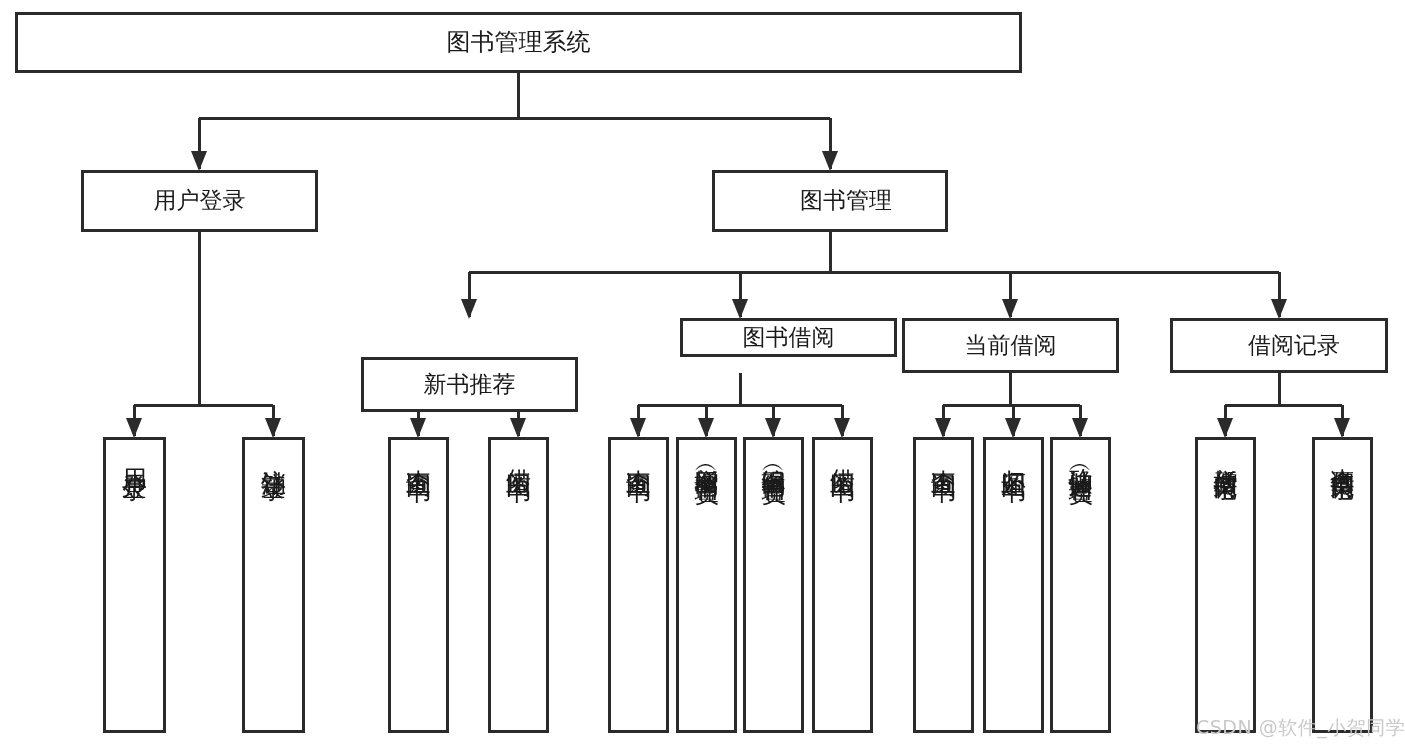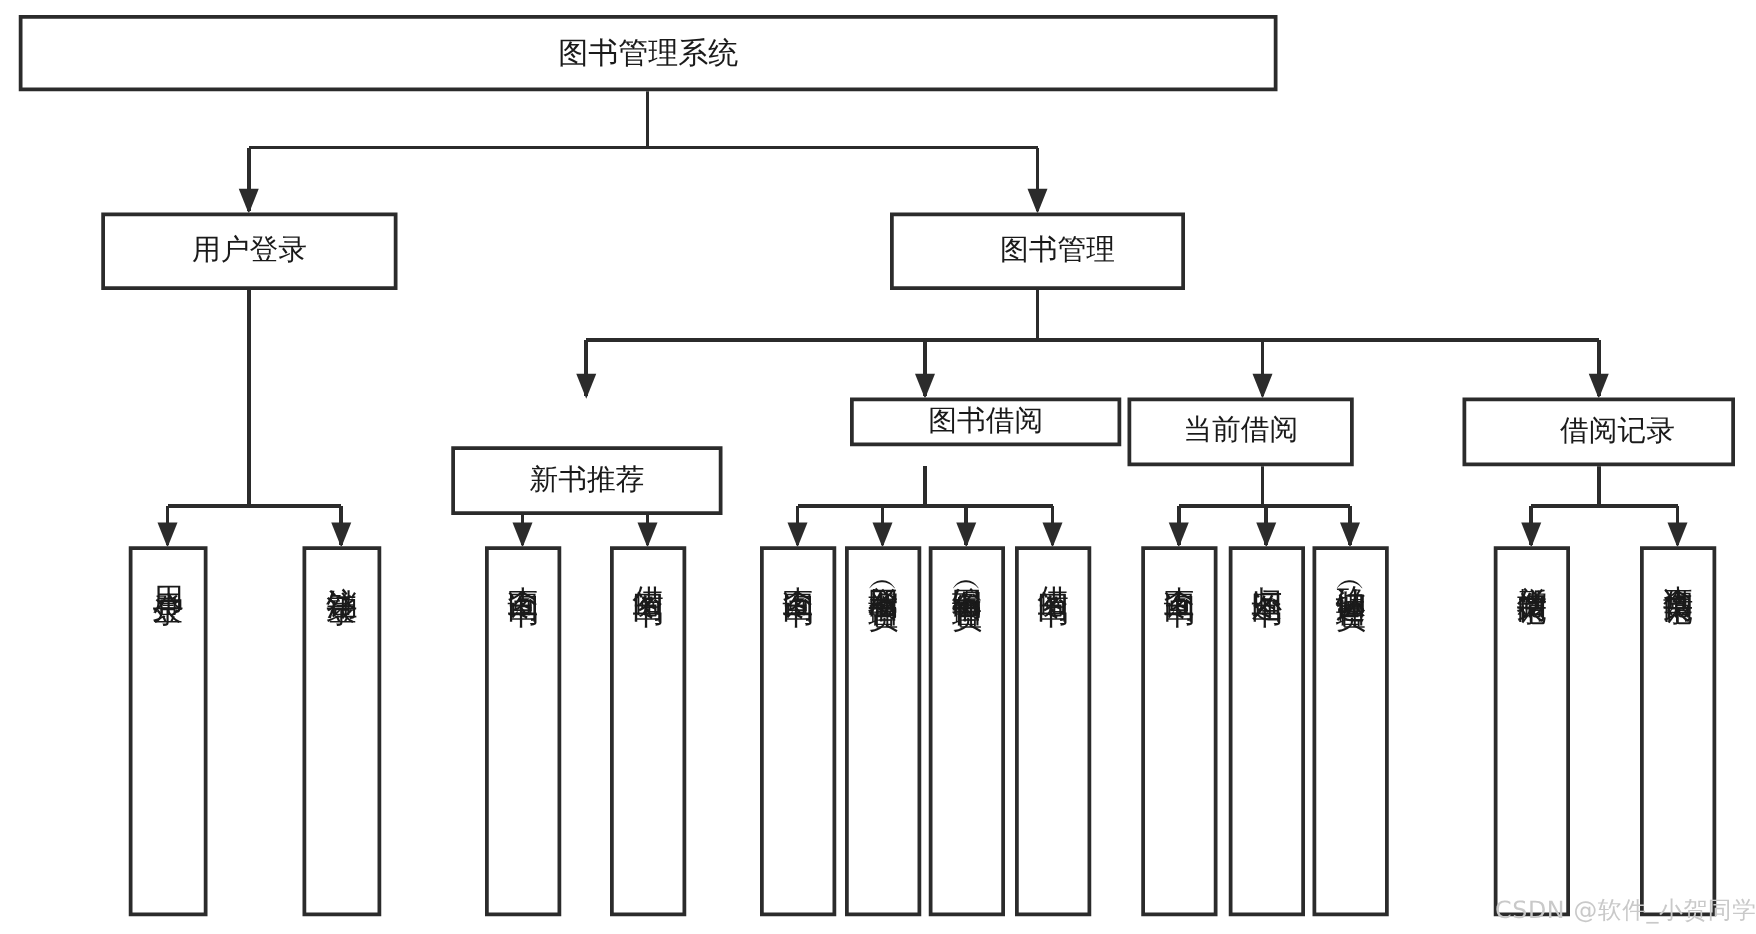--- a/index.html
+++ b/index.html
@@ -146,21 +146,21 @@
   <div class="node h" style="left: 712px; top: 170px; width: 236px; height: 62px; border-color: rgb(43, 43, 43); padding-left: 32px;">
     <span class="label" style="color: rgb(26, 26, 26);">图书管理</span>
   </div>
 
   <div class="node h" style="left: 361px; top: 318px; width: 217px; height: 55px; border-color: rgb(43, 43, 43); margin-top: 39px;">
     <span class="label" style="color: rgb(26, 26, 26);">新书推荐</span>
   </div>
   <div class="node h" style="left: 632px; top: 318px; width: 217px; height: 39px; border-color: rgb(43, 43, 43); margin-left: 48px;">
     <span class="label" style="color: rgb(26, 26, 26);">图书借阅</span>
   </div>
-  <div class="node h" style="left: 902px; top: 318px; width: 181px; height: 55px; border-color: rgb(43, 43, 43); font-family: Liberation Mono, monospace;">
+  <div class="node h" style="left: 902px; top: 318px; width: 217px; height: 55px; border-color: rgb(43, 43, 43);">
     <span class="label" style="color: rgb(26, 26, 26);">当前借阅</span>
   </div>
   <div class="node h" style="left: 1170px; top: 318px; width: 218px; height: 55px; border-color: rgb(43, 43, 43); padding-left: 30px;">
     <span class="label" style="color: rgb(26, 26, 26);">借阅记录</span>
   </div>
 
   <div class="node v" style="left: 103px; top: 437px; width: 63px; height: 296px; border-color: rgb(43, 43, 43);">
     <span class="label" style="color: rgb(26, 26, 26);">用户登录</span>
   </div>
   <div class="node v" style="left: 242px; top: 437px; width: 63px; height: 296px; border-color: rgb(43, 43, 43);">

